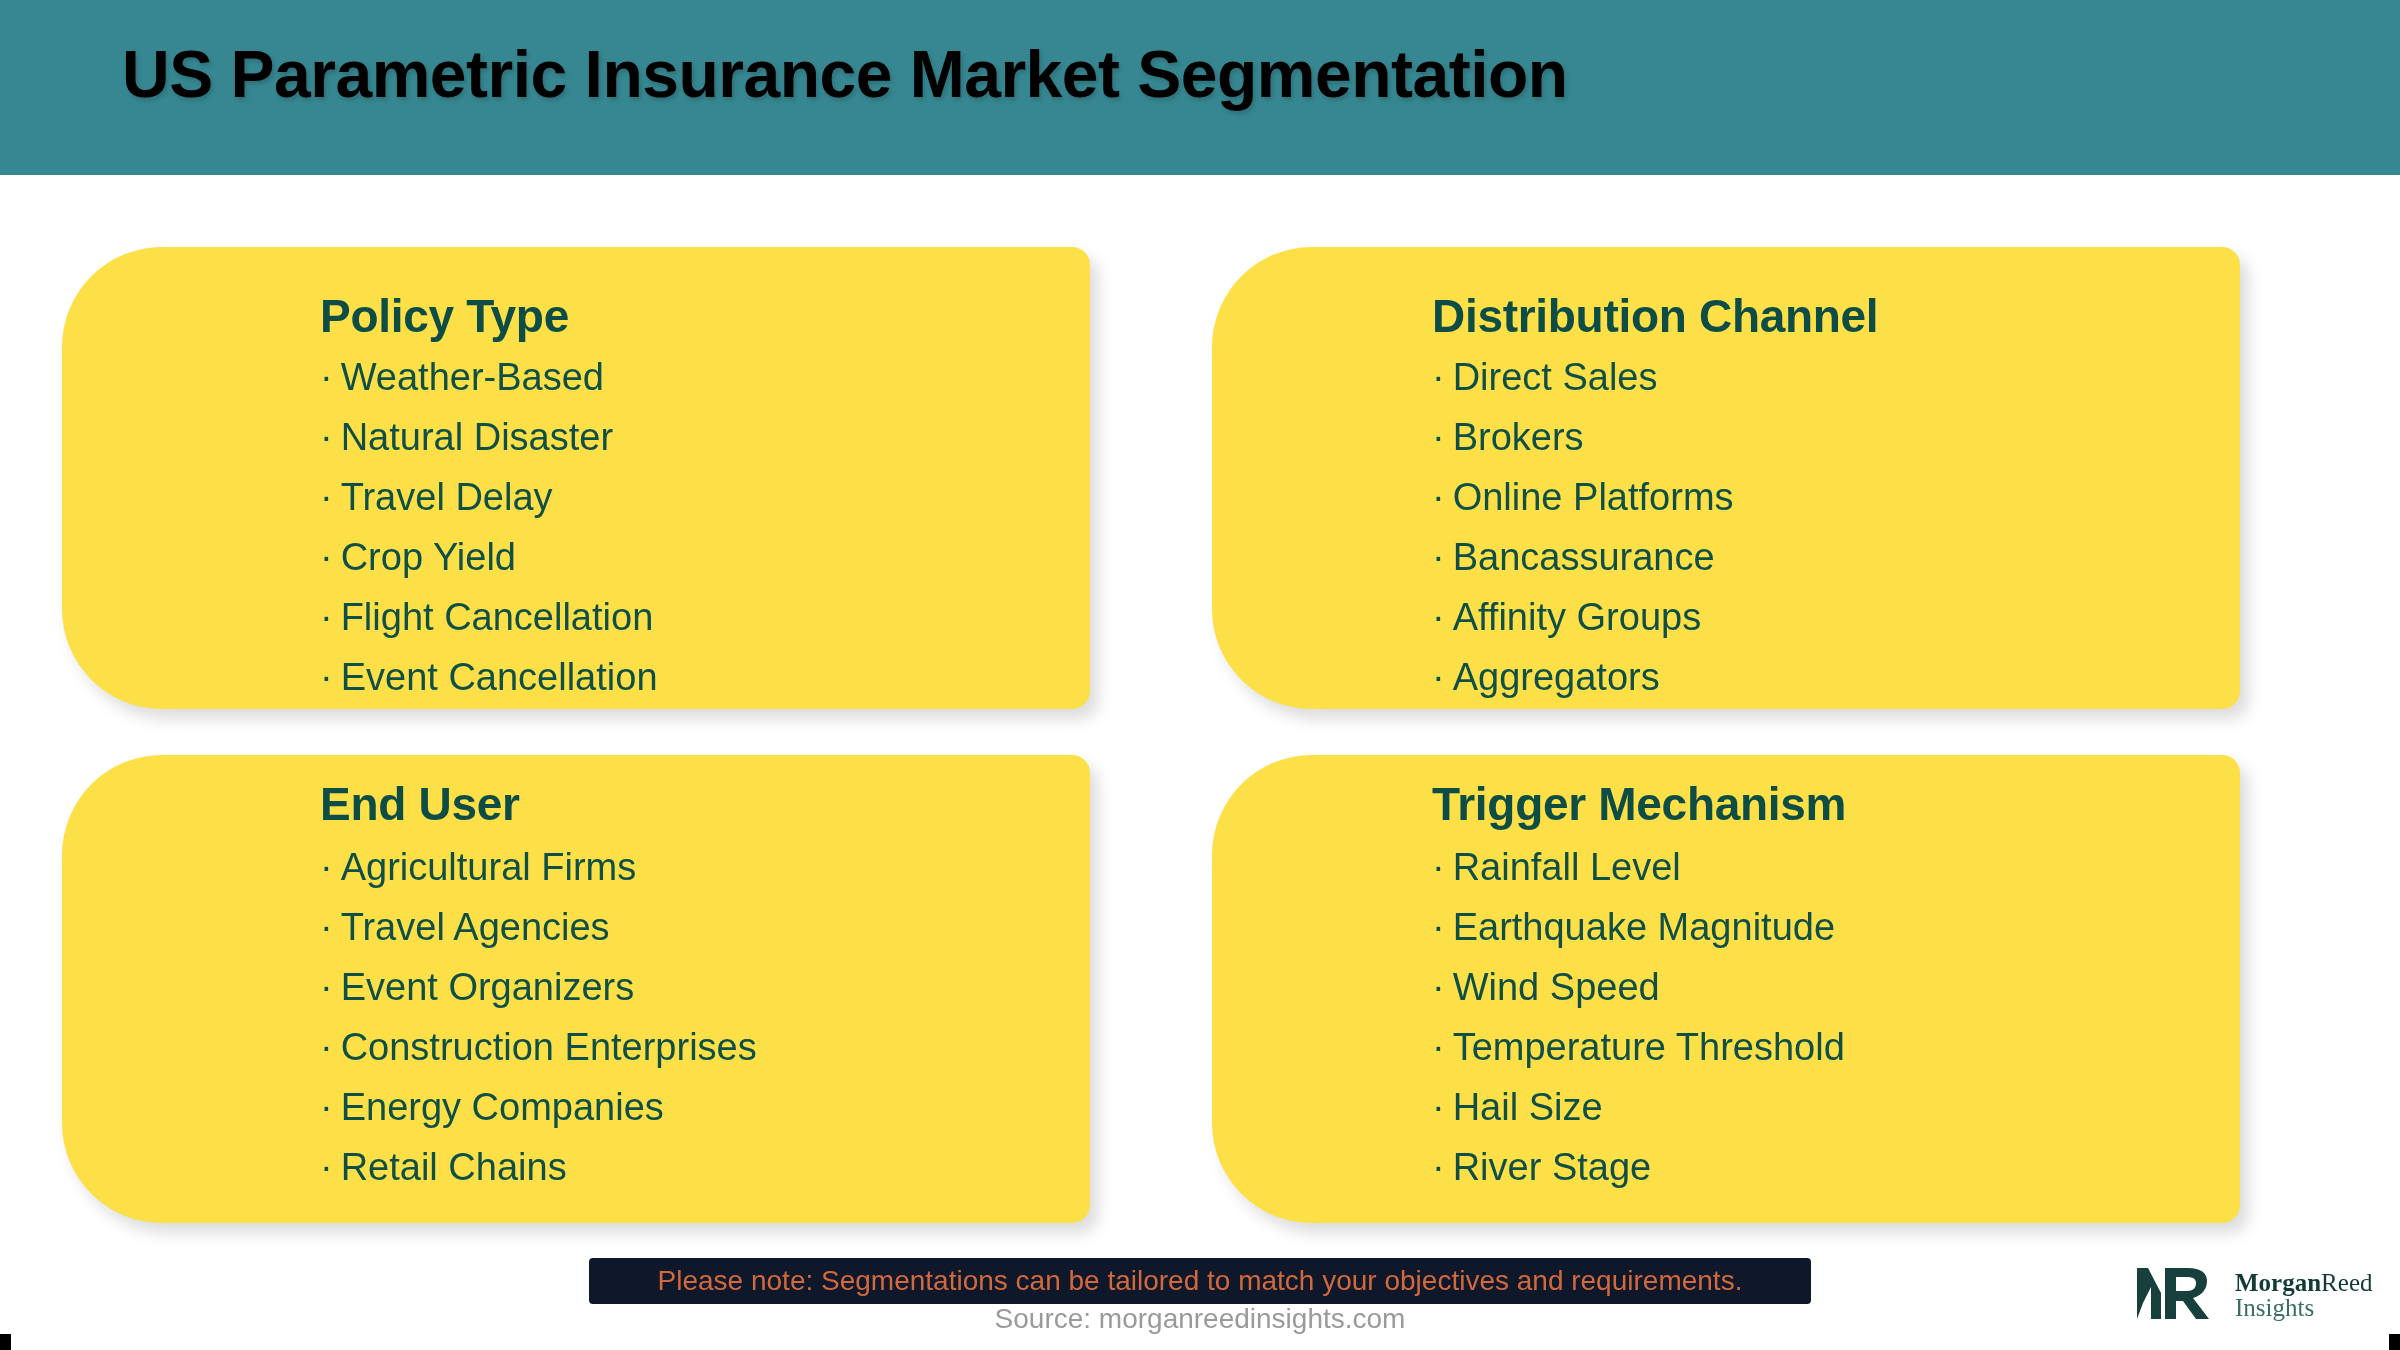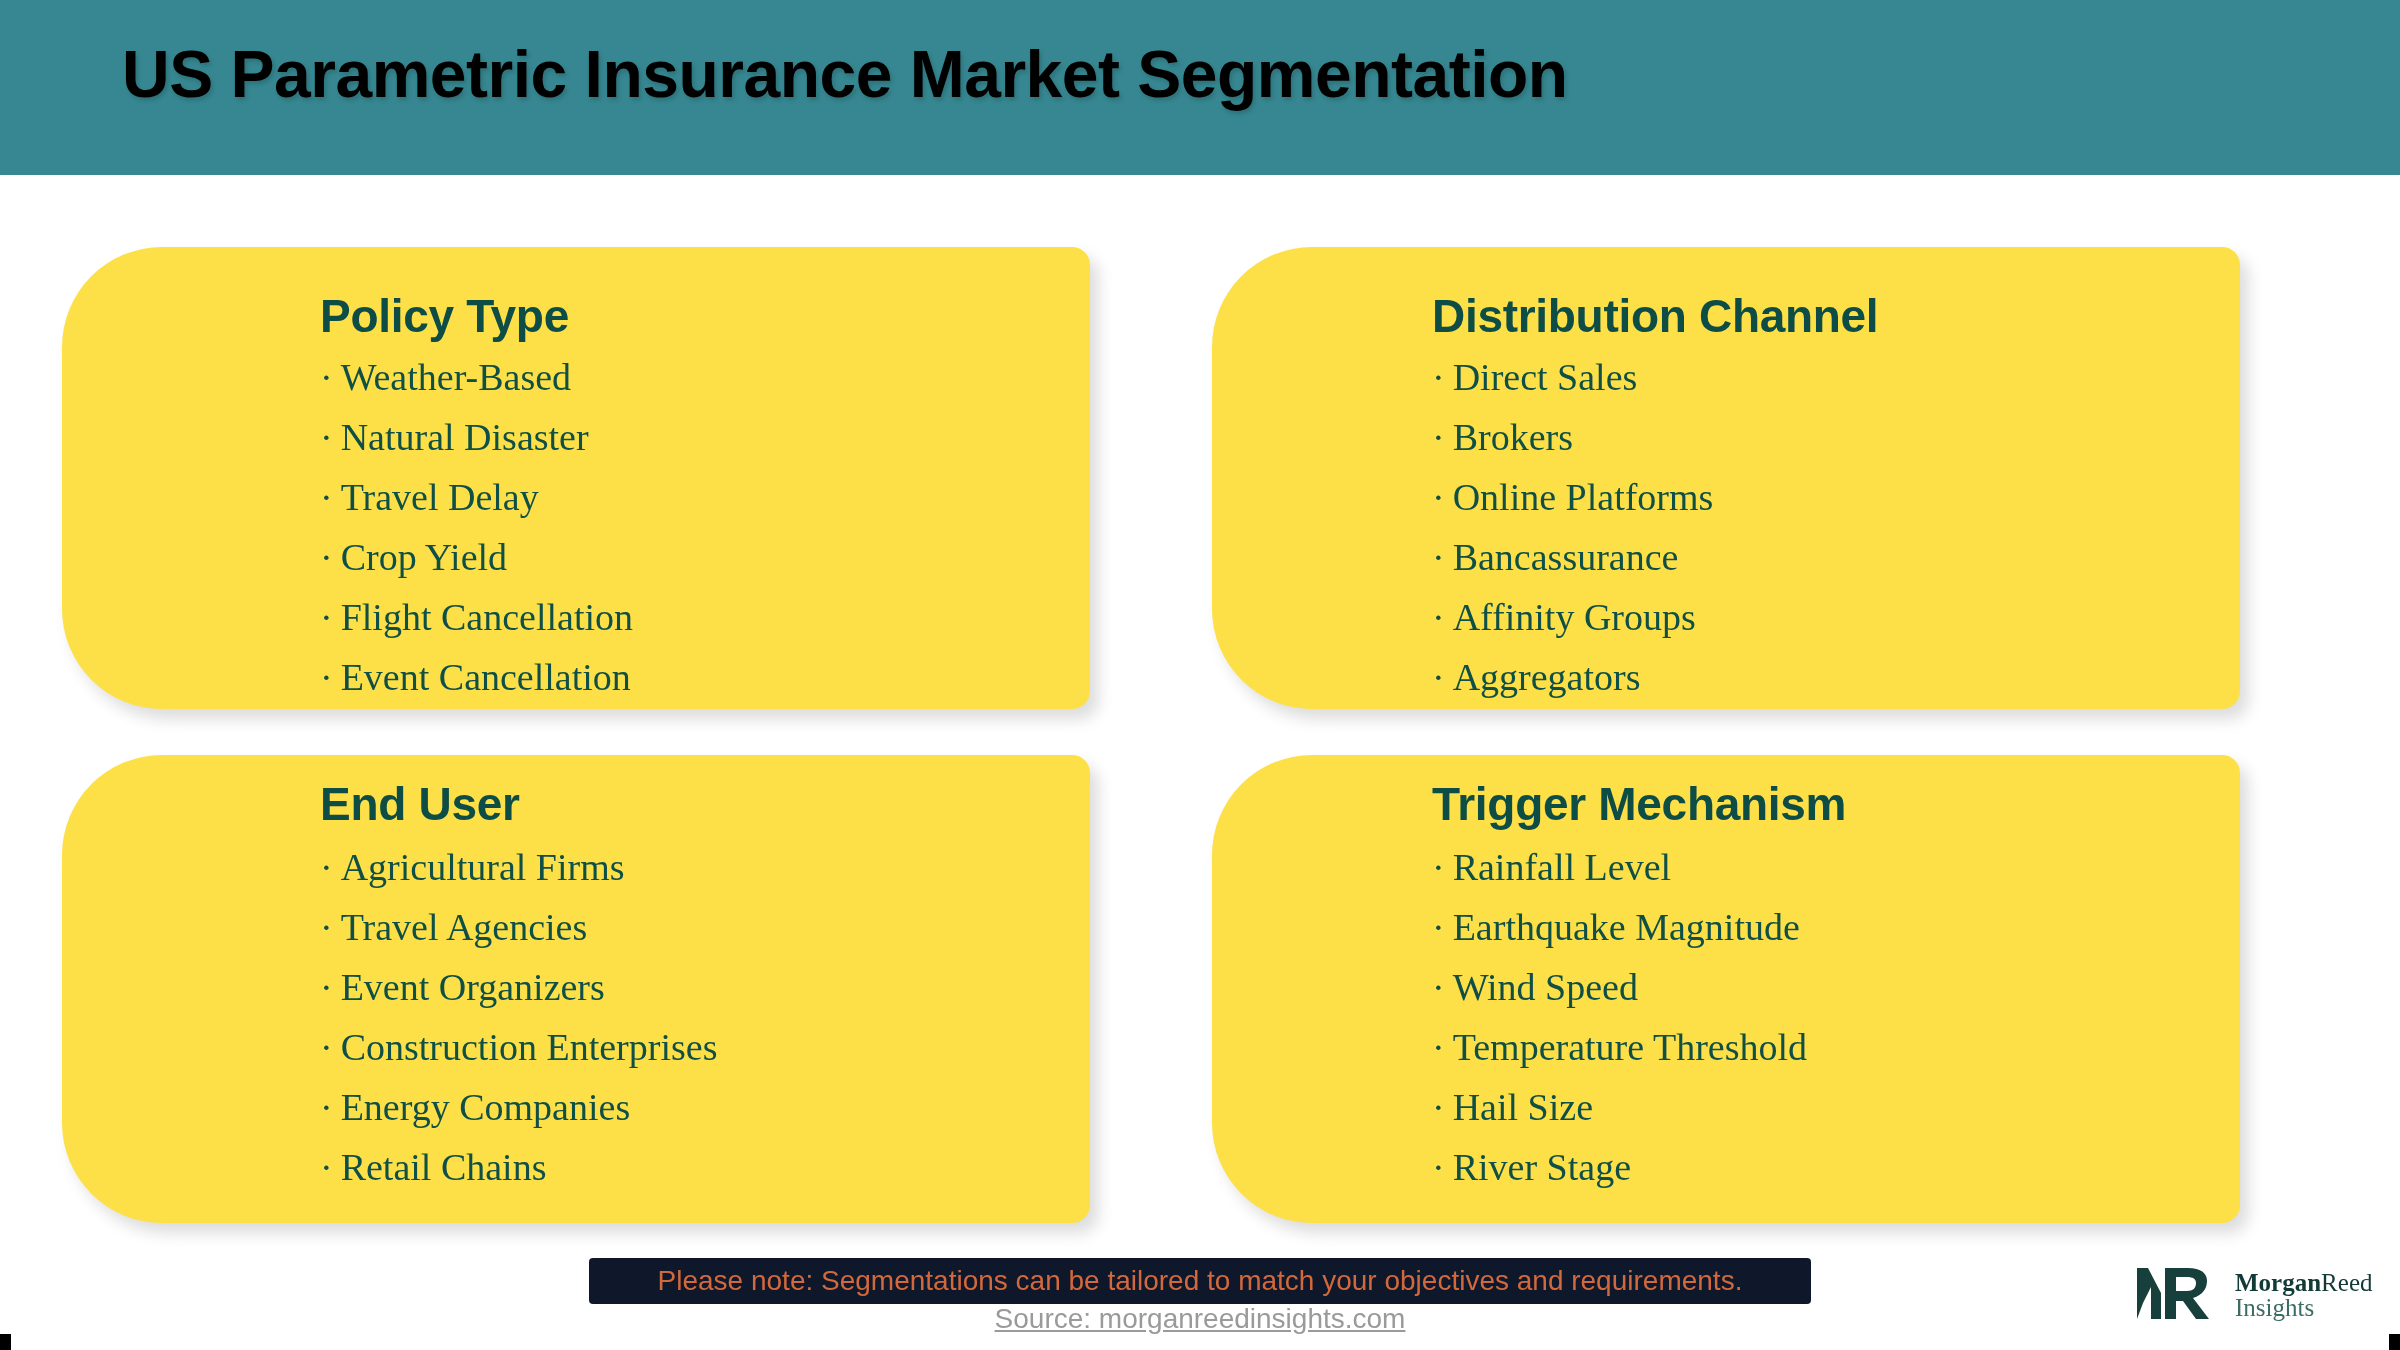--- a/index.html
+++ b/index.html
@@ -86,21 +86,20 @@
   }
   .c0 .card-list, .c1 .card-list { margin-top: 4px; }
   .c2 .card-list, .c3 .card-list { margin-top: 6px; }
 
   .card-list li {
     font-size: 38px;
     font-weight: 300;
     color: #0f4f46;
     line-height: 1.58;
     white-space: nowrap;
-    font-family: Liberation Serif, serif;
   }
   .bullet {
     display: inline-block;
     margin-right: 8px;
   }
 
   
   .note-badge {
     position: absolute;
     left: 589px;
@@ -119,21 +118,20 @@
     white-space: nowrap;
   }
   .source-text {
     position: absolute;
     left: 0;
     top: 1303px;
     width: 2400px;
     text-align: center;
     font-size: 28px;
     color: #9a9a9a;
-    text-decoration: underline;
   }
 
   
   .logo {
     position: absolute;
     left: 2135px;
     top: 1265px;
     display: flex;
     align-items: center;
     gap: 24px;

